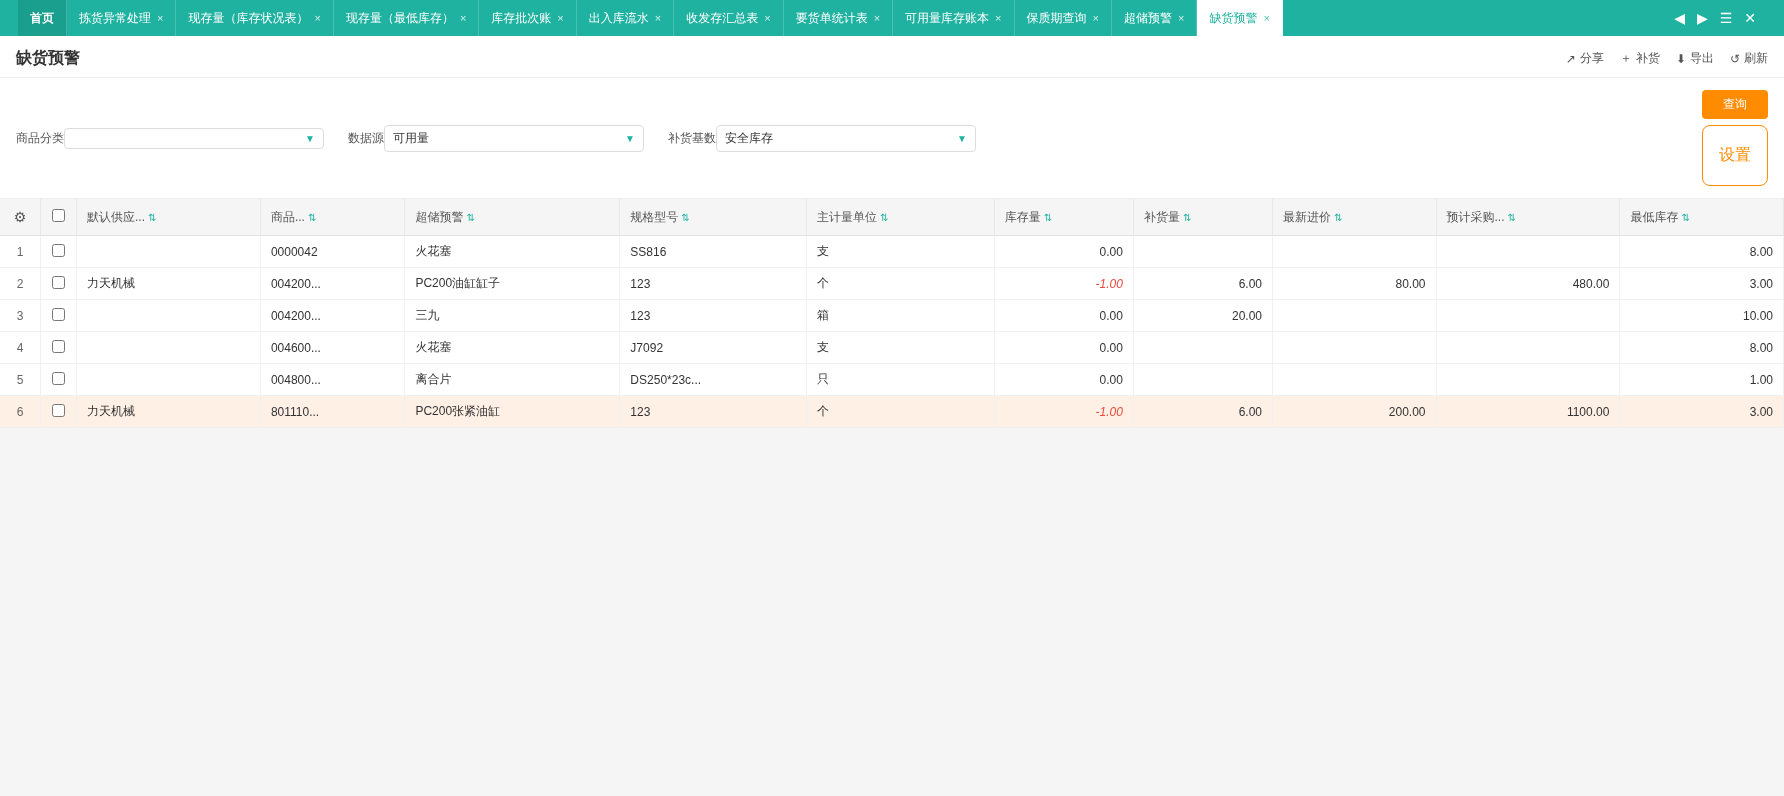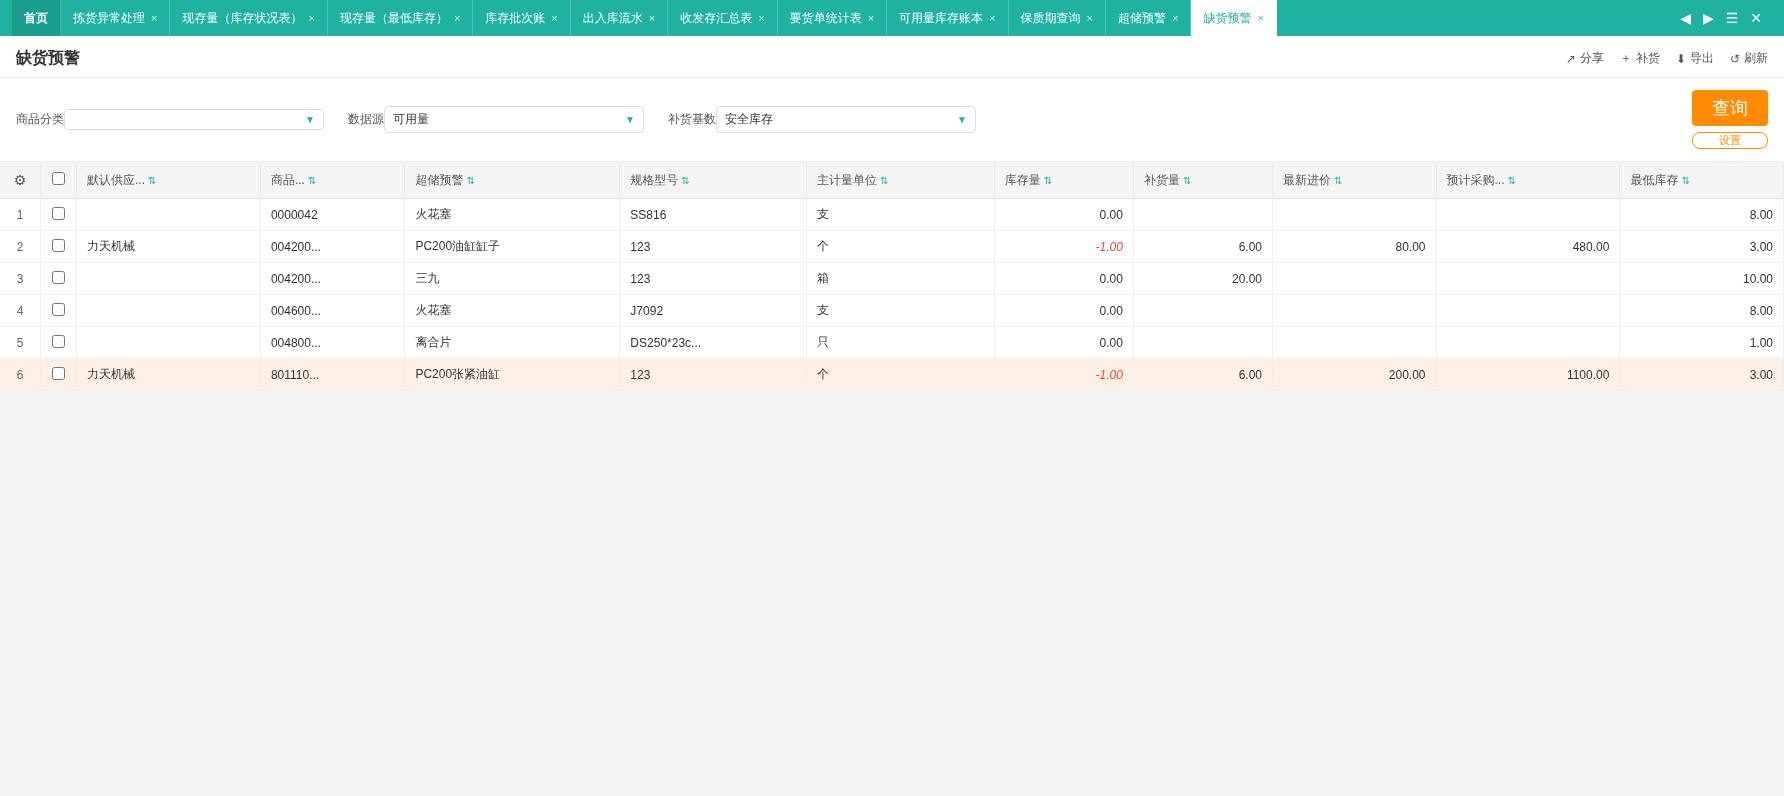--- a/index.html
+++ b/index.html
@@ -4,21 +4,21 @@
   <style>
     * { margin: 0; padding: 0; box-sizing: border-box; }
     body { font-family: 'Microsoft YaHei', Arial, sans-serif; font-size: 12px; background: #f5f5f5; color: #333; width: 1784px; min-height: 796px; overflow-x: hidden; }
 
     
     .tab-bar {
       display: flex;
       align-items: center;
       background: #20b2a0;
       height: 36px;
-      padding: 12px;
+      padding: 18px;
       overflow: hidden;
     }
     .tab-item {
       display: flex;
       align-items: center;
       padding: 0 12px;
       height: 36px;
       color: #fff;
       cursor: pointer;
       white-space: nowrap;
@@ -124,31 +124,31 @@
     }
     .filter-select .arrow { color: #20b2a0; font-size: 10px; }
     .filter-value { color: #333; }
 
     .btn-query {
       background: #ff8c00;
       color: #fff;
       border: none;
       border-radius: 4px;
       padding: 6px 20px;
-      font-size: 18px;
+      font-size: 12px;
       cursor: pointer;
       font-family: inherit;
     }
     .btn-settings {
       background: #fff;
       color: #ff8c00;
       border: 1px solid #ff8c00;
       border-radius: 8px;
-      padding: 0 16px;
-      font-size: 11px;
+      padding: 19px 16px;
+      font-size: 16px;
       cursor: pointer;
       font-family: inherit;
     }
     .action-btns {
       display: flex;
       flex-direction: column;
       gap: 6px;
       margin-left: auto;
     }
 

